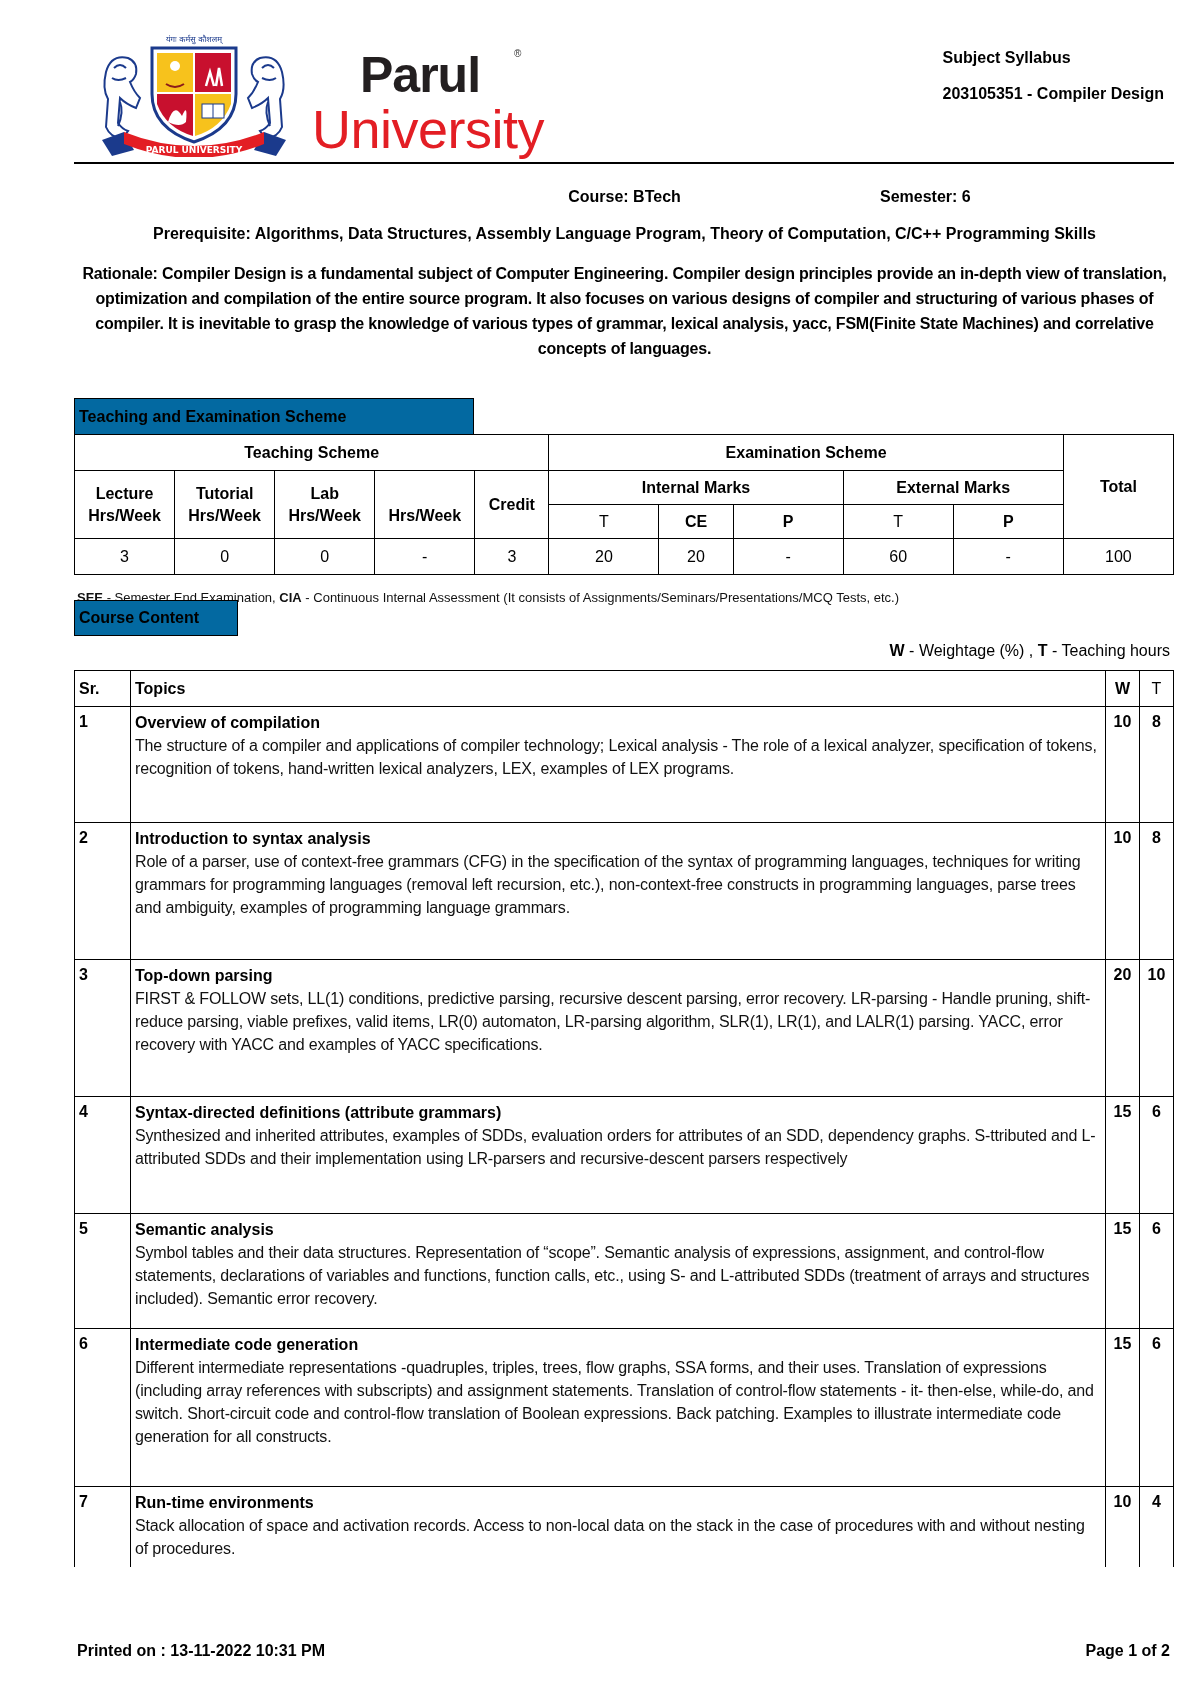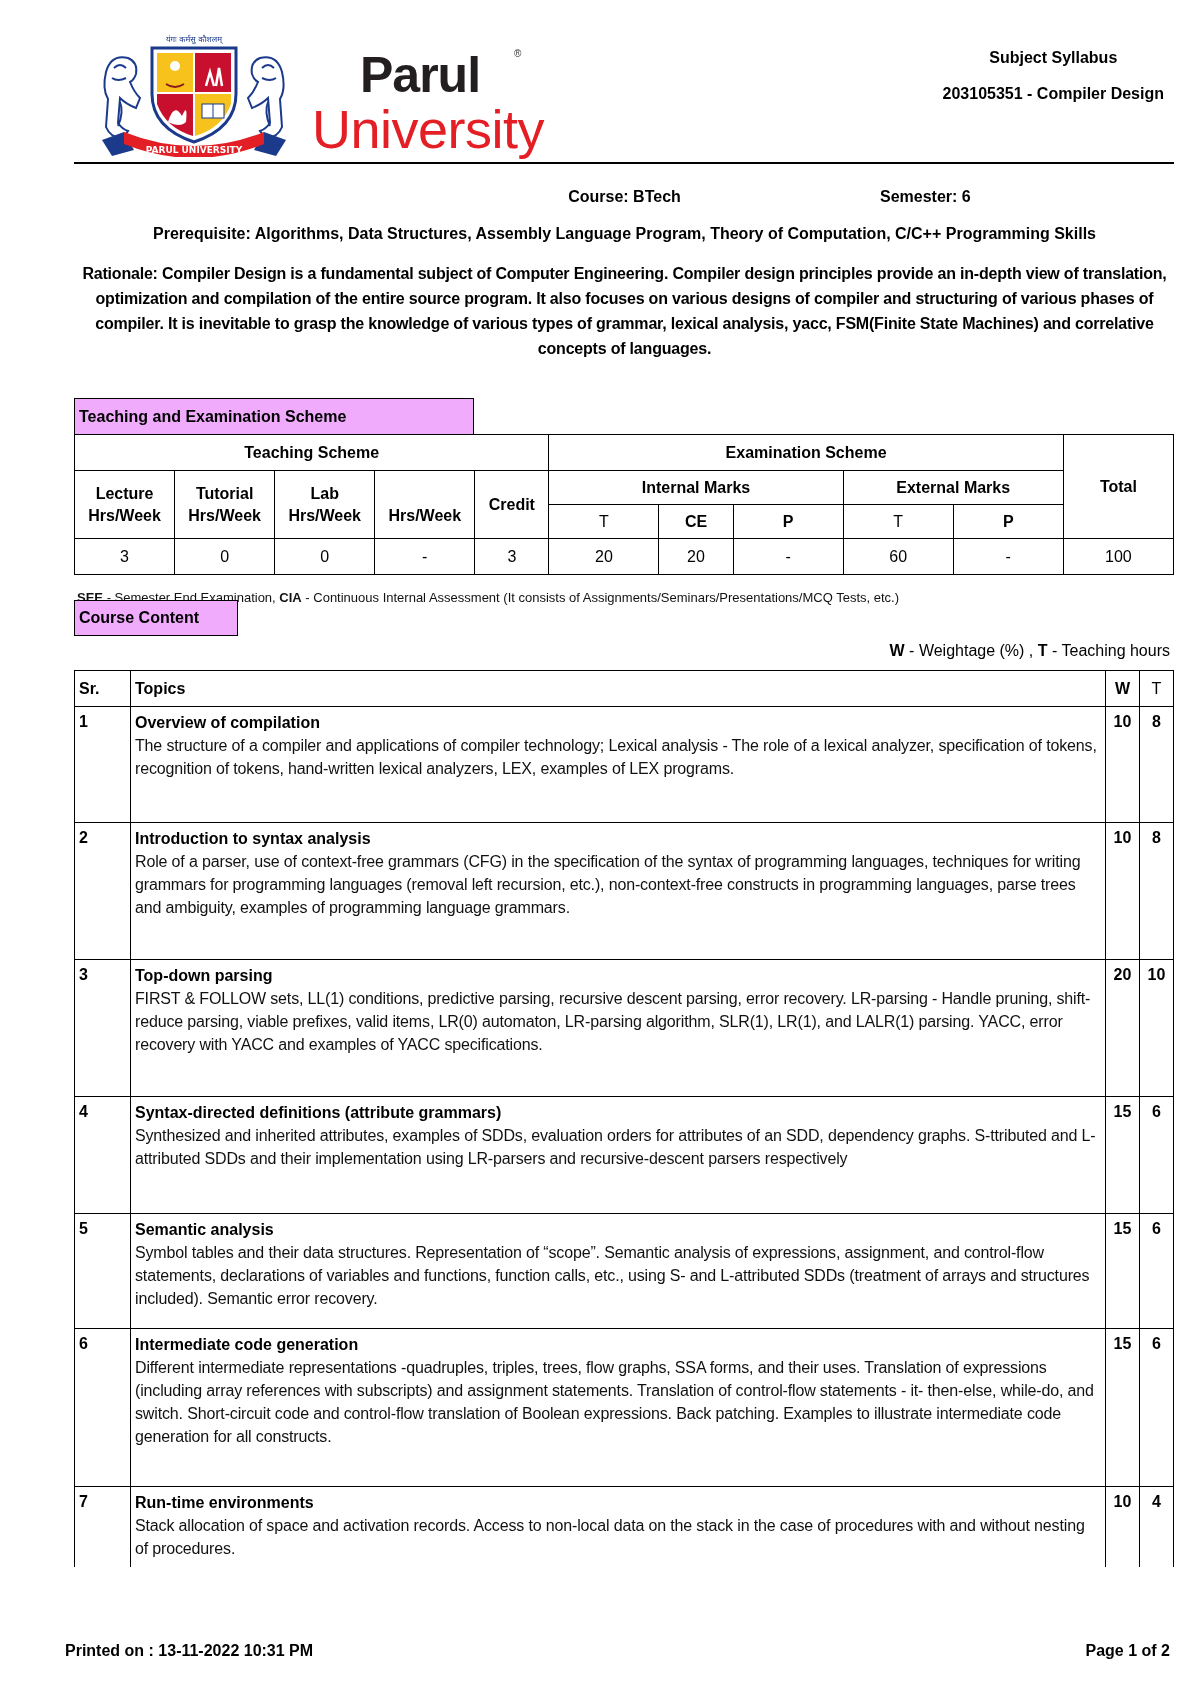--- a/index.html
+++ b/index.html
@@ -8,32 +8,32 @@
 
   .narrow { font-family: "Liberation Sans Narrow", "Liberation Sans", sans-serif; }
 
   
   .header { position: absolute; left: 74px; top: 28px; width: 1100px; height: 135px; }
   .logo-wrap { position: absolute; left: 0; top: 0; width: 520px; height: 132px; }
   .crest { position: absolute; left: 20px; top: 4px; width: 200px; height: 125px; }
   .brand-parul { position: absolute; left: 286px; top: 18px; font-size: 50px; font-weight: bold; color: #231f20; letter-spacing: -1px; }
   .brand-reg { position: absolute; left: 440px; top: 20px; font-size: 10px; color: #333; }
   .brand-univ { position: absolute; left: 238px; top: 70px; font-size: 54px; color: #e31e24; letter-spacing: -0.5px; }
-  .header-right { position: absolute; right: 10px; top: 12px; text-align: center; font-size: 16px; font-weight: bold; line-height: 36px; }
+  .header-right { position: absolute; right: 10px; top: 12px; text-align: left; font-size: 16px; font-weight: bold; line-height: 36px; }
   .header-rule { position: absolute; left: 74px; top: 162px; width: 1100px; height: 2px; background: #000; }
 
   
   .info { position: absolute; left: 77px; width: 1095px; font-size: 16px; font-weight: bold; text-align: center; }
   .info-course { top: 188px; }
   .info-sem { position: absolute; left: 880px; top: 188px; font-size: 16px; font-weight: bold; }
   .info-prereq { top: 225px; }
   .info-rationale { top: 261px; line-height: 25px; letter-spacing: -0.2px; }
 
   
-  .section-tab { position: absolute; background: #f0abfc; border: 1.5px solid #000; font-size: 16px; font-weight: bold; padding-left: 4px; display: flex; align-items: center; }
+  .section-tab { position: absolute; background: #0369a1; border: 1.5px solid #000; font-size: 16px; font-weight: bold; padding-left: 4px; display: flex; align-items: center; }
   .tab-teaching { left: 74px; top: 398px; width: 400px; height: 37px; }
   table.scheme { position: absolute; left: 74px; top: 434px; width: 1100px; border-collapse: collapse; font-size: 16px; font-weight: bold; border-radius: 17px; }
   table.scheme td { border: 1.5px solid #000; text-align: center; vertical-align: middle; line-height: 22px; }
   table.scheme td.val { font-weight: normal; }
 
   .see-note { position: absolute; left: 77px; top: 590px; font-size: 13px; color: #111; }
   .see-note b { font-weight: bold; }
 
   
   .tab-content { left: 74px; top: 600px; width: 164px; height: 36px; }
@@ -43,21 +43,21 @@
   table.content td { border: 1.5px solid #000; vertical-align: top; font-size: 16px; }
   table.content tr.head td { font-weight: bold; height: 36px; vertical-align: middle; padding-left: 4px; }
   table.content td.sr { width: 56px; font-weight: bold; padding: 6px 0 0 4px; }
   table.content td.topic { padding: 5px 4px 0 4px; margin-left: 37px; }
   table.content td.w { width: 34px; text-align: center; font-weight: bold; padding-top: 6px; }
   table.content td.t { width: 34px; text-align: center; font-weight: bold; padding-top: 6px; }
   table.content tr.head td.w, table.content tr.head td.t { padding: 0; text-align: center; }
   .topic-title { font-weight: bold; font-size: 16px; line-height: 22px; }
   .topic-desc { font-size: 16px; line-height: 23px; color: #111; letter-spacing: -0.15px; }
 
-  .footer-left { position: absolute; left: 65px; top: 1642px; font-size: 16px; font-weight: bold; }
+  .footer-left { position: absolute; left: 77px; top: 1642px; font-size: 16px; font-weight: bold; }
   .footer-right { position: absolute; right: 30px; top: 1642px; font-size: 16px; font-weight: bold; }
 </style>
 </head>
 <body>
 
 <div class="header">
   <div class="logo-wrap">
     <svg class="crest" viewBox="0 0 200 125">
 
       <text x="100" y="10" font-size="8" text-anchor="middle" fill="#1b3a8c" font-family="DejaVu Sans, sans-serif">यंगः कर्मसु कौशलम्</text>

